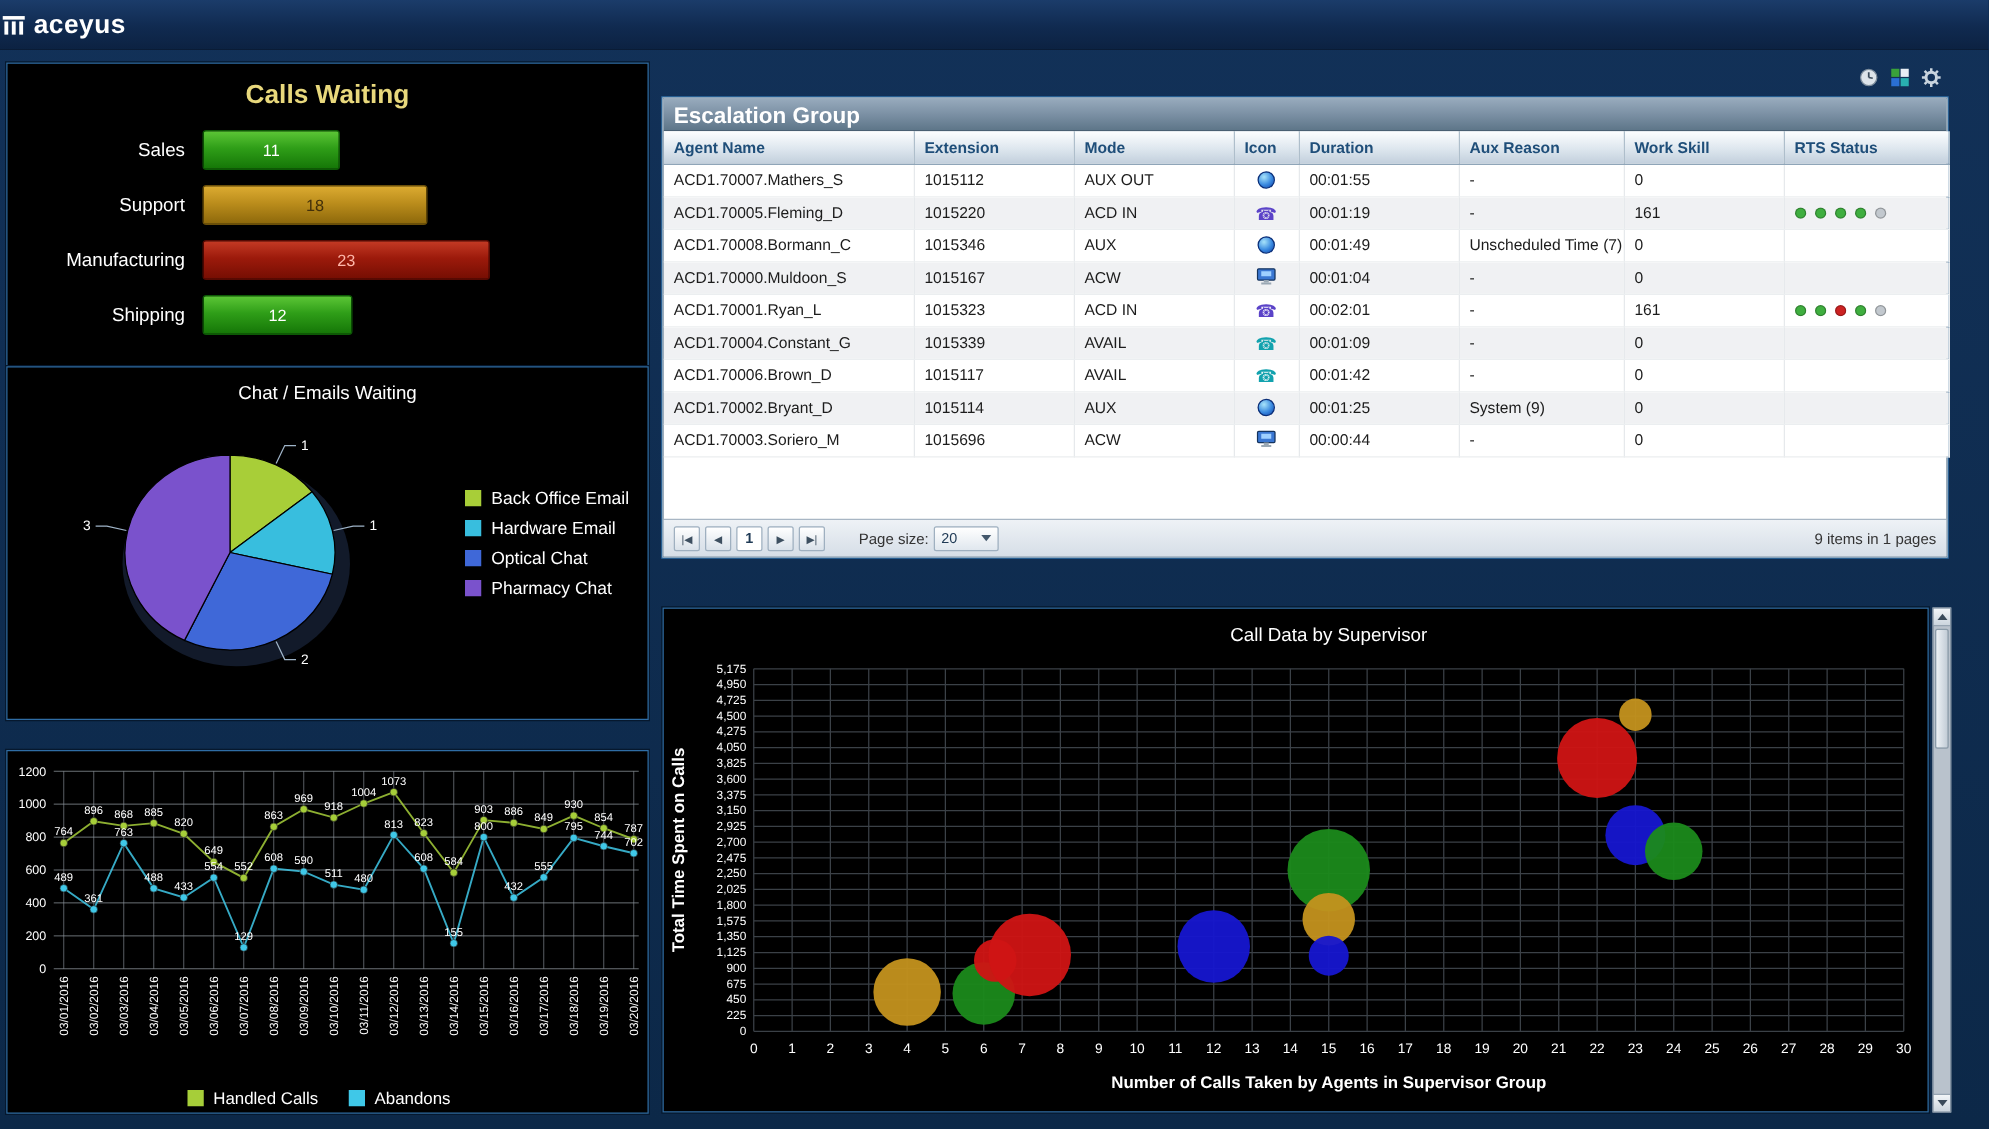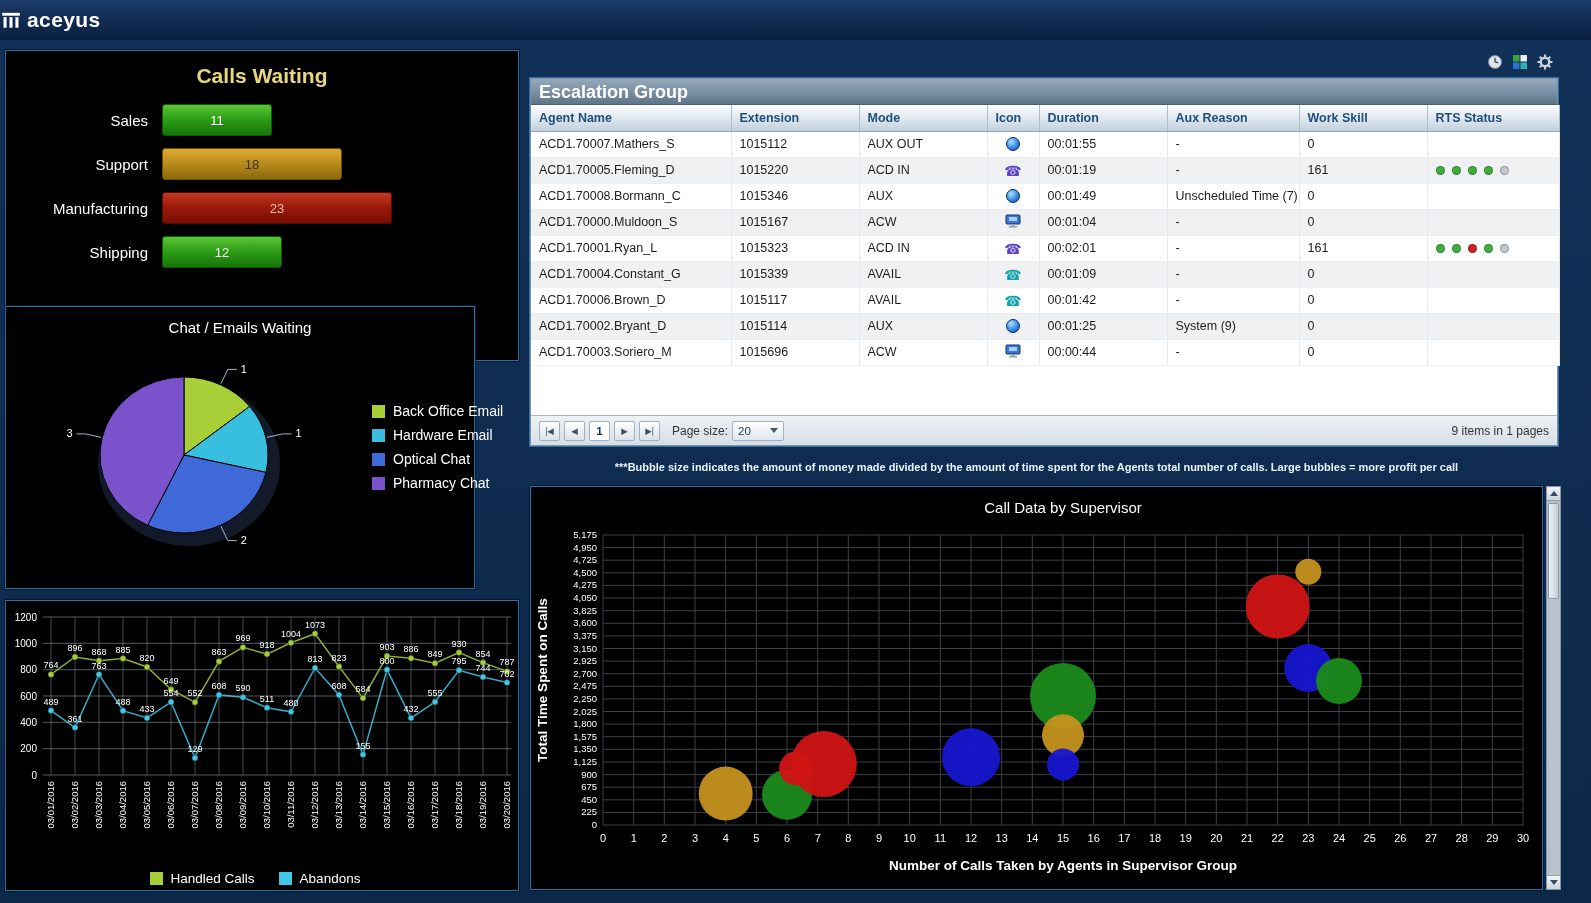--- a/index.html
+++ b/index.html
@@ -23,21 +23,21 @@
   .cw-rows{padding:8px 0 0 16px}
   .cw-row{display:flex;align-items:center;height:40px;margin:4px 0}
   .cw-label{width:140px;text-align:right;color:#fff;font-size:15px;padding-right:14px}
   .cw-bar{height:32px;border-radius:3px;font-size:13px;display:flex;align-items:center;justify-content:center;
           box-shadow:3px 4px 4px rgba(0,0,0,.65)}
   .bar-green{background:linear-gradient(180deg,#5cc636 0%,#2f9e18 45%,#157607 100%);border:1px solid #0c5a05;color:#fff}
   .bar-gold{background:linear-gradient(180deg,#dcab31 0%,#bb8d1c 45%,#8d680b 100%);border:1px solid #6b4f08;color:#43300a}
   .bar-red{background:linear-gradient(180deg,#c43a24 0%,#9c1a0b 45%,#760e03 100%);border:1px solid #570902;color:#ffb8ab}
 
   
-  .panel-pie{left:5px;top:306px;width:470px;height:283px}
+  .panel-pie{left:5px;top:293px;width:514px;height:283px}
   .pie-title{text-align:center;color:#fff;font-size:15px;font-weight:normal;padding-top:12px}
   .pie-svg{position:absolute;left:0;top:26px}
   .pie-legend{position:absolute;left:366px;top:96px;display:flex;flex-direction:column;gap:8px}
   .pl-item{display:flex;align-items:center;gap:8px;color:#fff;font-size:14px;white-space:nowrap}
   .pl-swatch{width:13px;height:13px;flex:0 0 13px}
 
   
   .panel-line{left:5px;top:600px;width:514px;height:291px}
   .line-svg{position:absolute;left:1px;top:4px}
   .line-legend{position:absolute;left:0;right:14px;bottom:4px;display:flex;justify-content:center;gap:24px}
@@ -69,21 +69,21 @@
   .dot{display:inline-block;width:9px;height:9px;border-radius:50%;margin-right:7px;border:1px solid rgba(0,0,0,.25);vertical-align:middle}
 
   
   .pager{position:absolute;bottom:0;left:0;right:0;height:30px;
          background:linear-gradient(180deg,#eef2f6 0%,#d6dee7 100%);border-top:1px solid #a8b6c4;
          display:flex;align-items:center;padding:0 8px;gap:4px;font-size:12px;color:#333}
   .pg-btn{min-width:21px;height:20px;background:linear-gradient(180deg,#ffffff,#dae2ea);
           border:1px solid #9fb0c0;border-radius:2px;display:inline-flex;align-items:center;justify-content:center;
           font-size:8.5px;color:#3d4f60;cursor:pointer;padding:0 2px}
   .pg-num{font-size:11.5px;font-weight:bold;color:#1f3a55;background:#fff}
-  .pg-label{margin-left:8px}
+  .pg-label{margin-left:23px}
   .pg-select{width:52px;height:20px;background:linear-gradient(180deg,#ffffff,#e0e7ee);border:1px solid #9fb0c0;
              border-radius:2px;display:inline-flex;align-items:center;justify-content:space-between;
              padding:0 5px;font-size:11.5px;color:#1f3a55;cursor:pointer}
   .caret{width:0;height:0;border-left:4px solid transparent;border-right:4px solid transparent;border-top:5px solid #44586c}
   .pg-summary{margin-left:auto;color:#333}
 
   
   .bubble-note{position:absolute;left:530px;top:461px;width:1013px;text-align:center;color:#eaf3ff;
                font-size:11px;font-weight:bold}
   .bubble-panel{left:530px;top:486px;width:1013px;height:404px}
@@ -495,21 +495,20 @@
       <span class="pg-btn">▶|</span>
       <span class="pg-label">Page size:</span>
       <span class="pg-select">
         <span>20</span>
         <span class="caret"></span>
       </span>
       <span class="pg-summary">9 items in 1 pages</span>
     </div>
   </section>
 
-  <div class="bubble-note">***Bubble size indicates the amount of money made divided by the amount of time spent for the Agents total number of calls. Large bubbles = more profit per call</div>
   <section class="panel bubble-panel">
     <svg width="1011" height="402">
         <line x1="72.0" y1="48" x2="72.0" y2="338" stroke="#3b4147" stroke-width="1"></line>
         <text x="72.0" y="355" fill="#fff" font-size="11" text-anchor="middle">0</text>
         <line x1="102.7" y1="48" x2="102.7" y2="338" stroke="#3b4147" stroke-width="1"></line>
         <text x="102.7" y="355" fill="#fff" font-size="11" text-anchor="middle">1</text>
         <line x1="133.3" y1="48" x2="133.3" y2="338" stroke="#3b4147" stroke-width="1"></line>
         <text x="133.3" y="355" fill="#fff" font-size="11" text-anchor="middle">2</text>
         <line x1="164.0" y1="48" x2="164.0" y2="338" stroke="#3b4147" stroke-width="1"></line>
         <text x="164.0" y="355" fill="#fff" font-size="11" text-anchor="middle">3</text>

